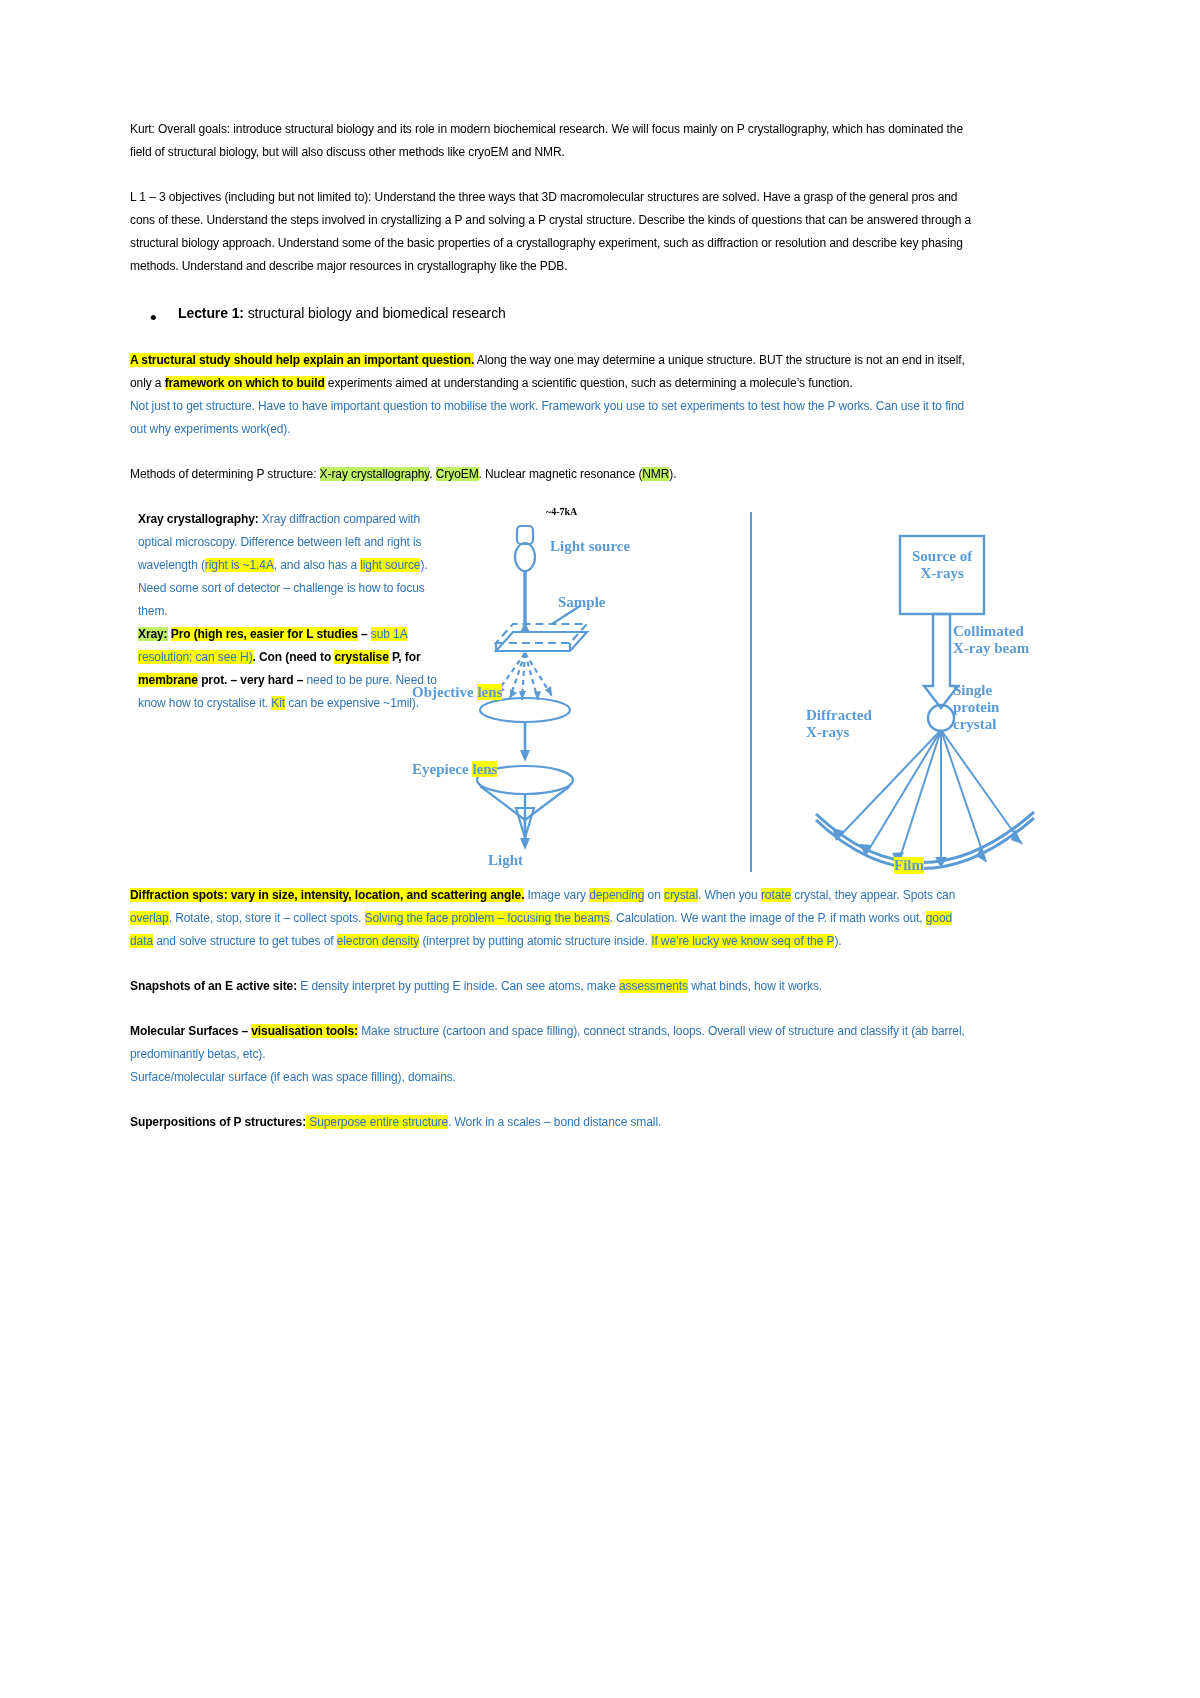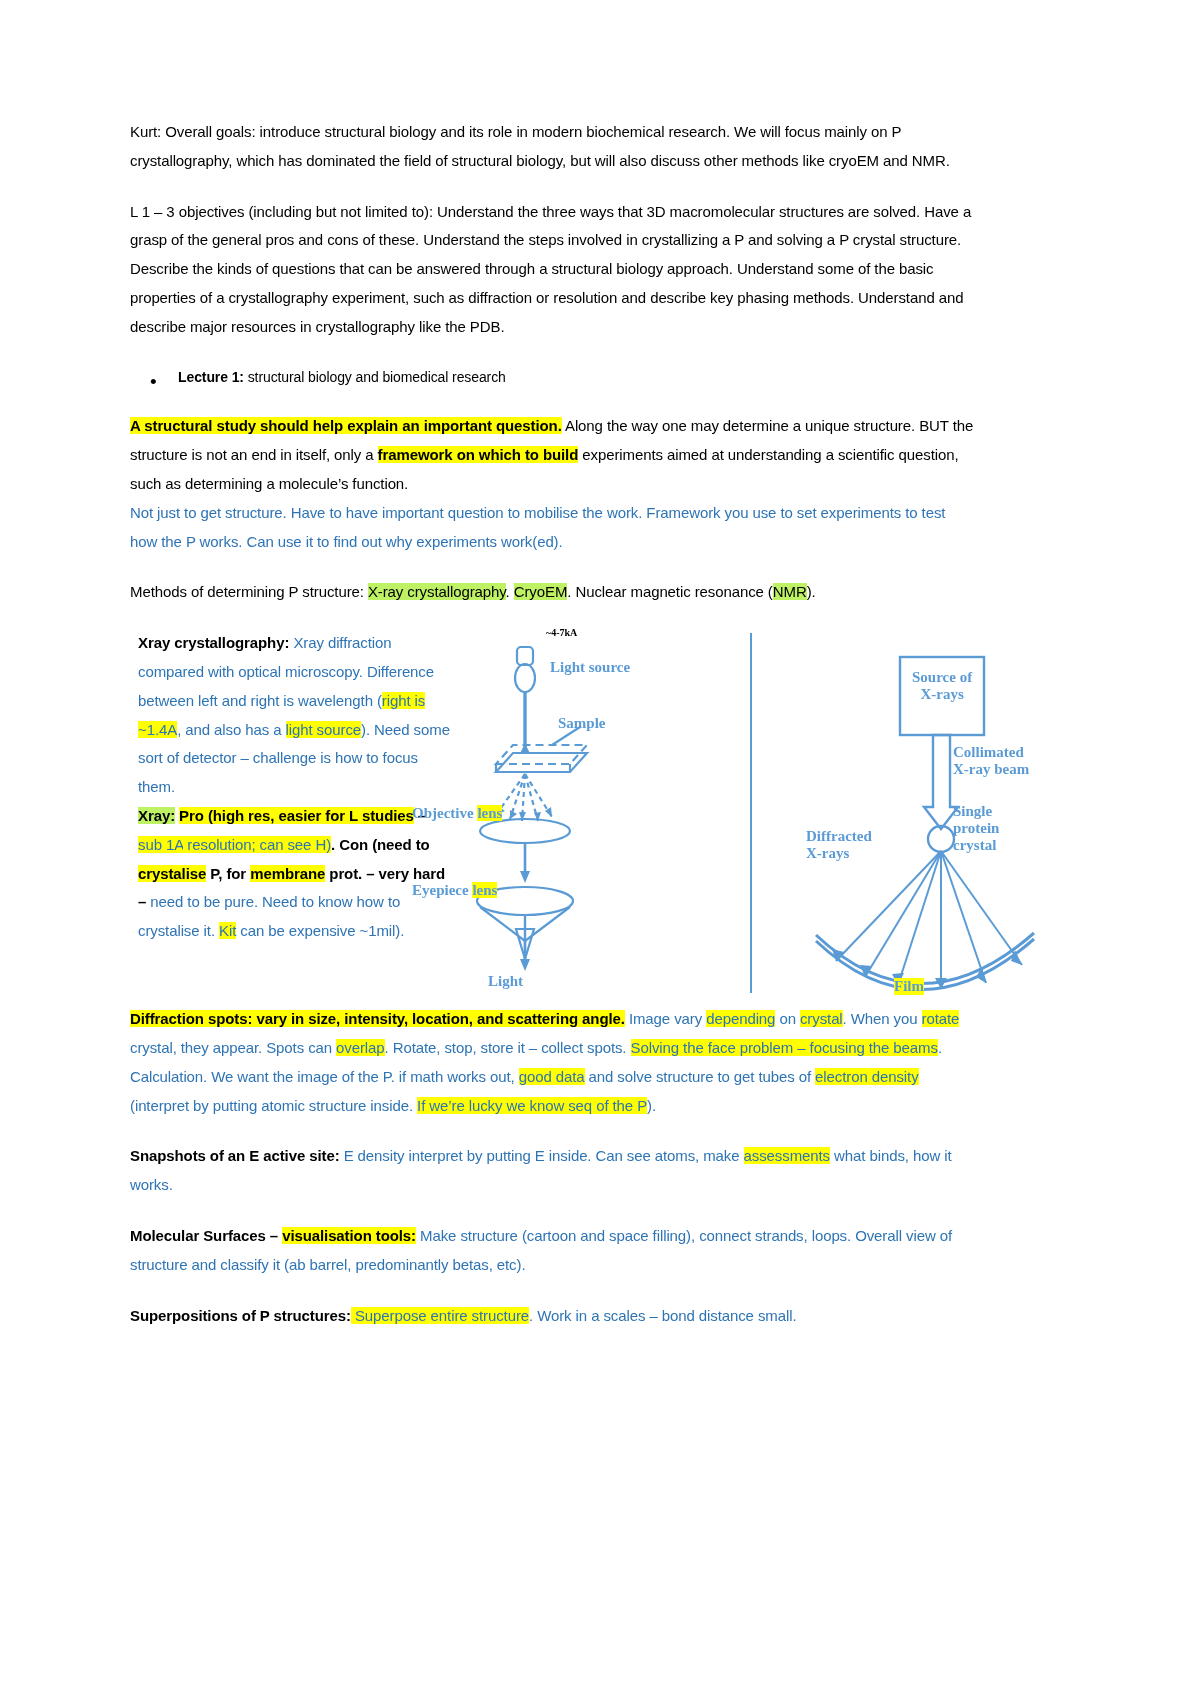--- a/index.html
+++ b/index.html
@@ -23,21 +23,21 @@
     padding: 0;
   }
   .content {
     position: absolute;
     left: 130px;
     top: 118px;
     width: 845px;
   }
   p {
     margin: 0 0 22px 0;
-    font-size: 15px;
+    font-size: 12px;
     line-height: 1.92;
     letter-spacing: -0.1px;
     color: #000000;
   }
   .blue { color: #2E74B5; }
   .hl { background-color: #FFFF00; }
   .hlg { background-color: #bef264; }
   b, .b { font-weight: bold; }
 
   ul.bullets {
@@ -248,20 +248,21 @@
     <p>
       <span class="hl b">Diffraction spots: vary in size, intensity, location, and scattering angle.</span><span class="blue"> Image vary </span><span class="blue hl">depending</span><span class="blue"> on </span><span class="blue hl">crystal</span><span class="blue">. When you </span><span class="blue hl">rotate</span><span class="blue"> crystal, they appear. Spots can </span><span class="blue hl">overlap</span><span class="blue">. Rotate, stop, store it – collect spots. </span><span class="blue hl">Solving the face problem – focusing the beams</span><span class="blue">. Calculation. We want the image of the P. if math works out, </span><span class="blue hl">good data</span><span class="blue"> and solve structure to get tubes of </span><span class="blue hl">electron density</span><span class="blue"> (interpret by putting atomic structure inside. </span><span class="blue hl">If we’re lucky we know seq of the P</span><span class="blue">).</span>
     </p>
 
     <p>
       <b>Snapshots of an E active site:</b><span class="blue"> E density interpret by putting E inside. Can see atoms, make </span><span class="blue hl">assessments</span><span class="blue"> what binds, how it works.</span>
     </p>
 
     <p>
       <b>Molecular Surfaces – </b><b class="hl">visualisation tools:</b><span class="blue"> Make structure (cartoon and space filling), connect strands, loops. Overall view of structure and classify it (ab barrel, predominantly betas, etc).</span><br>
+      <span class="blue">Surface/molecular surface (if each was space filling), domains.</span>
     </p>
 
     <p>
       <b>Superpositions of P structures:</b><span class="blue hl"> Superpose entire structure</span><span class="blue">. Work in a scales – bond distance small.</span>
     </p>
 
   </div>
 </div>
 
 </body></html>

